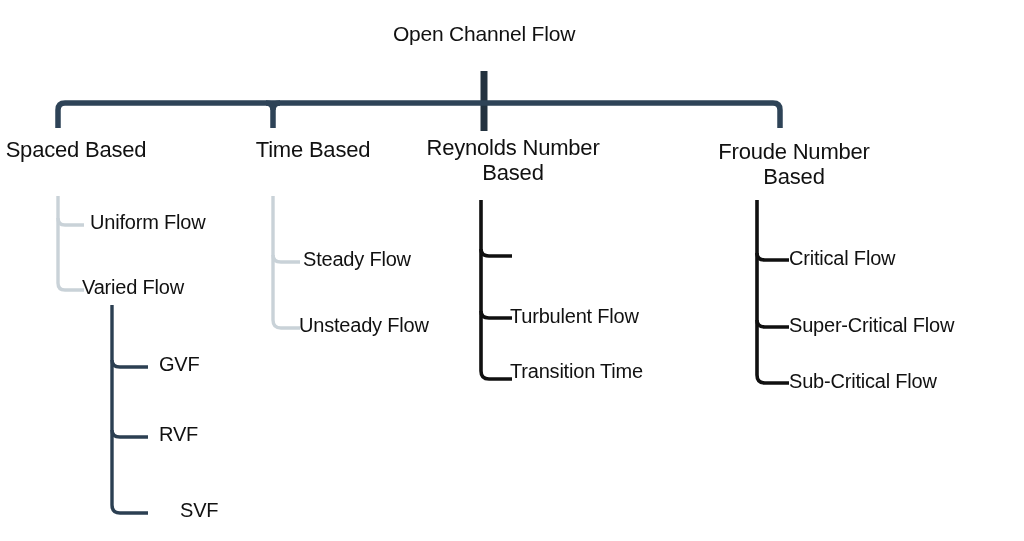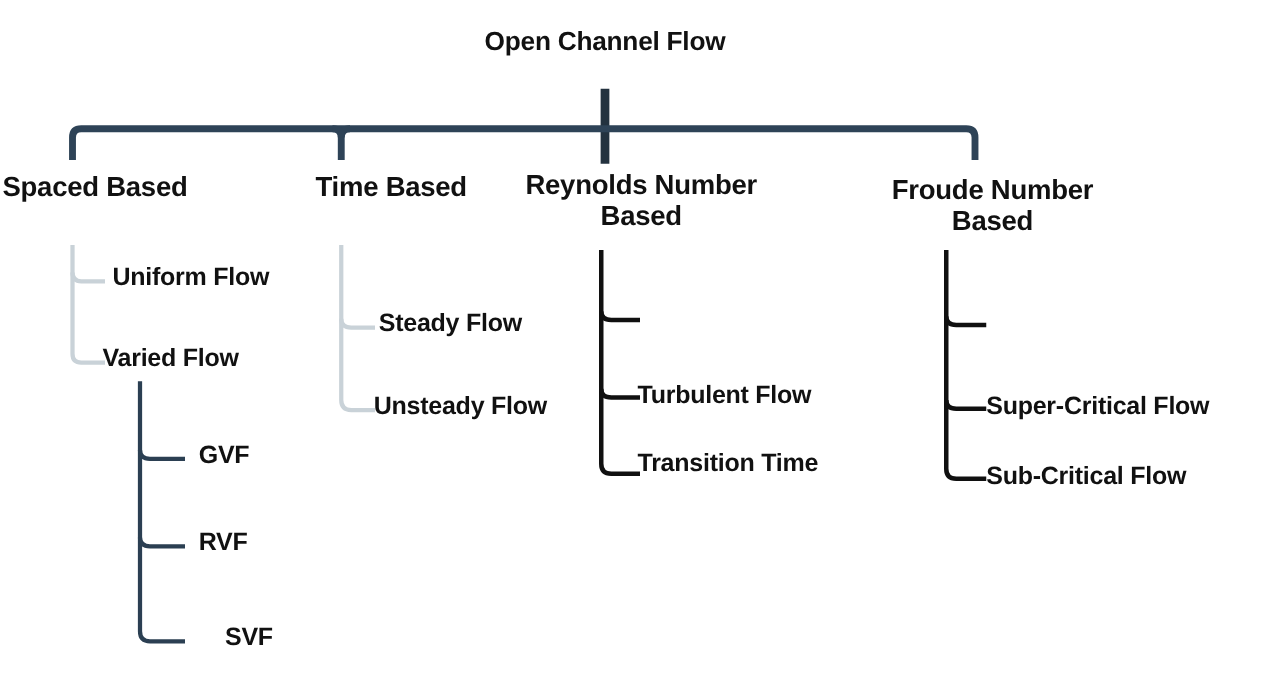--- a/index.html
+++ b/index.html
@@ -7,21 +7,21 @@
     width:1024px;height:541px;
     font-family:"Liberation Sans","DejaVu Sans",sans-serif;
     color:#111111;
     overflow:hidden;
     position:relative;
   }
   #diagram-root{position:relative;width:1024px;height:541px;}
   svg#connectors{position:absolute;left:0;top:0;width:1024px;height:541px;}
   .node-label{
     position:absolute;
-    font-weight:700;
+    font-weight:400;
     color:#111111;
     white-space:pre;
     line-height:1.12;
     letter-spacing:-0.2px;
   }
   .root-label{font-size:21px;text-align:center;}
   .branch-label{font-size:22px;text-align:center;}
   .leaf-label{font-size:20px;text-align:right;}
 </style>
 </head>
@@ -81,18 +81,19 @@
 
   <div class="node-label leaf-label" style="left:303px;top:248px;">Steady Flow</div>
 
   <div class="node-label leaf-label" style="left:299px;top:314px;">Unsteady Flow</div>
 
 
   <div class="node-label leaf-label" style="left:510px;top:305px;">Turbulent Flow</div>
 
   <div class="node-label leaf-label" style="left:510px;top:360px;">Transition Time</div>
 
+  <div class="node-label leaf-label" style="left:789px;top:247px;">Critical Flow</div>
 
   <div class="node-label leaf-label" style="left:789px;top:314px;">Super-Critical Flow</div>
 
   <div class="node-label leaf-label" style="left:789px;top:370px;">Sub-Critical Flow</div>
 
 </div>
 
 </body></html>

